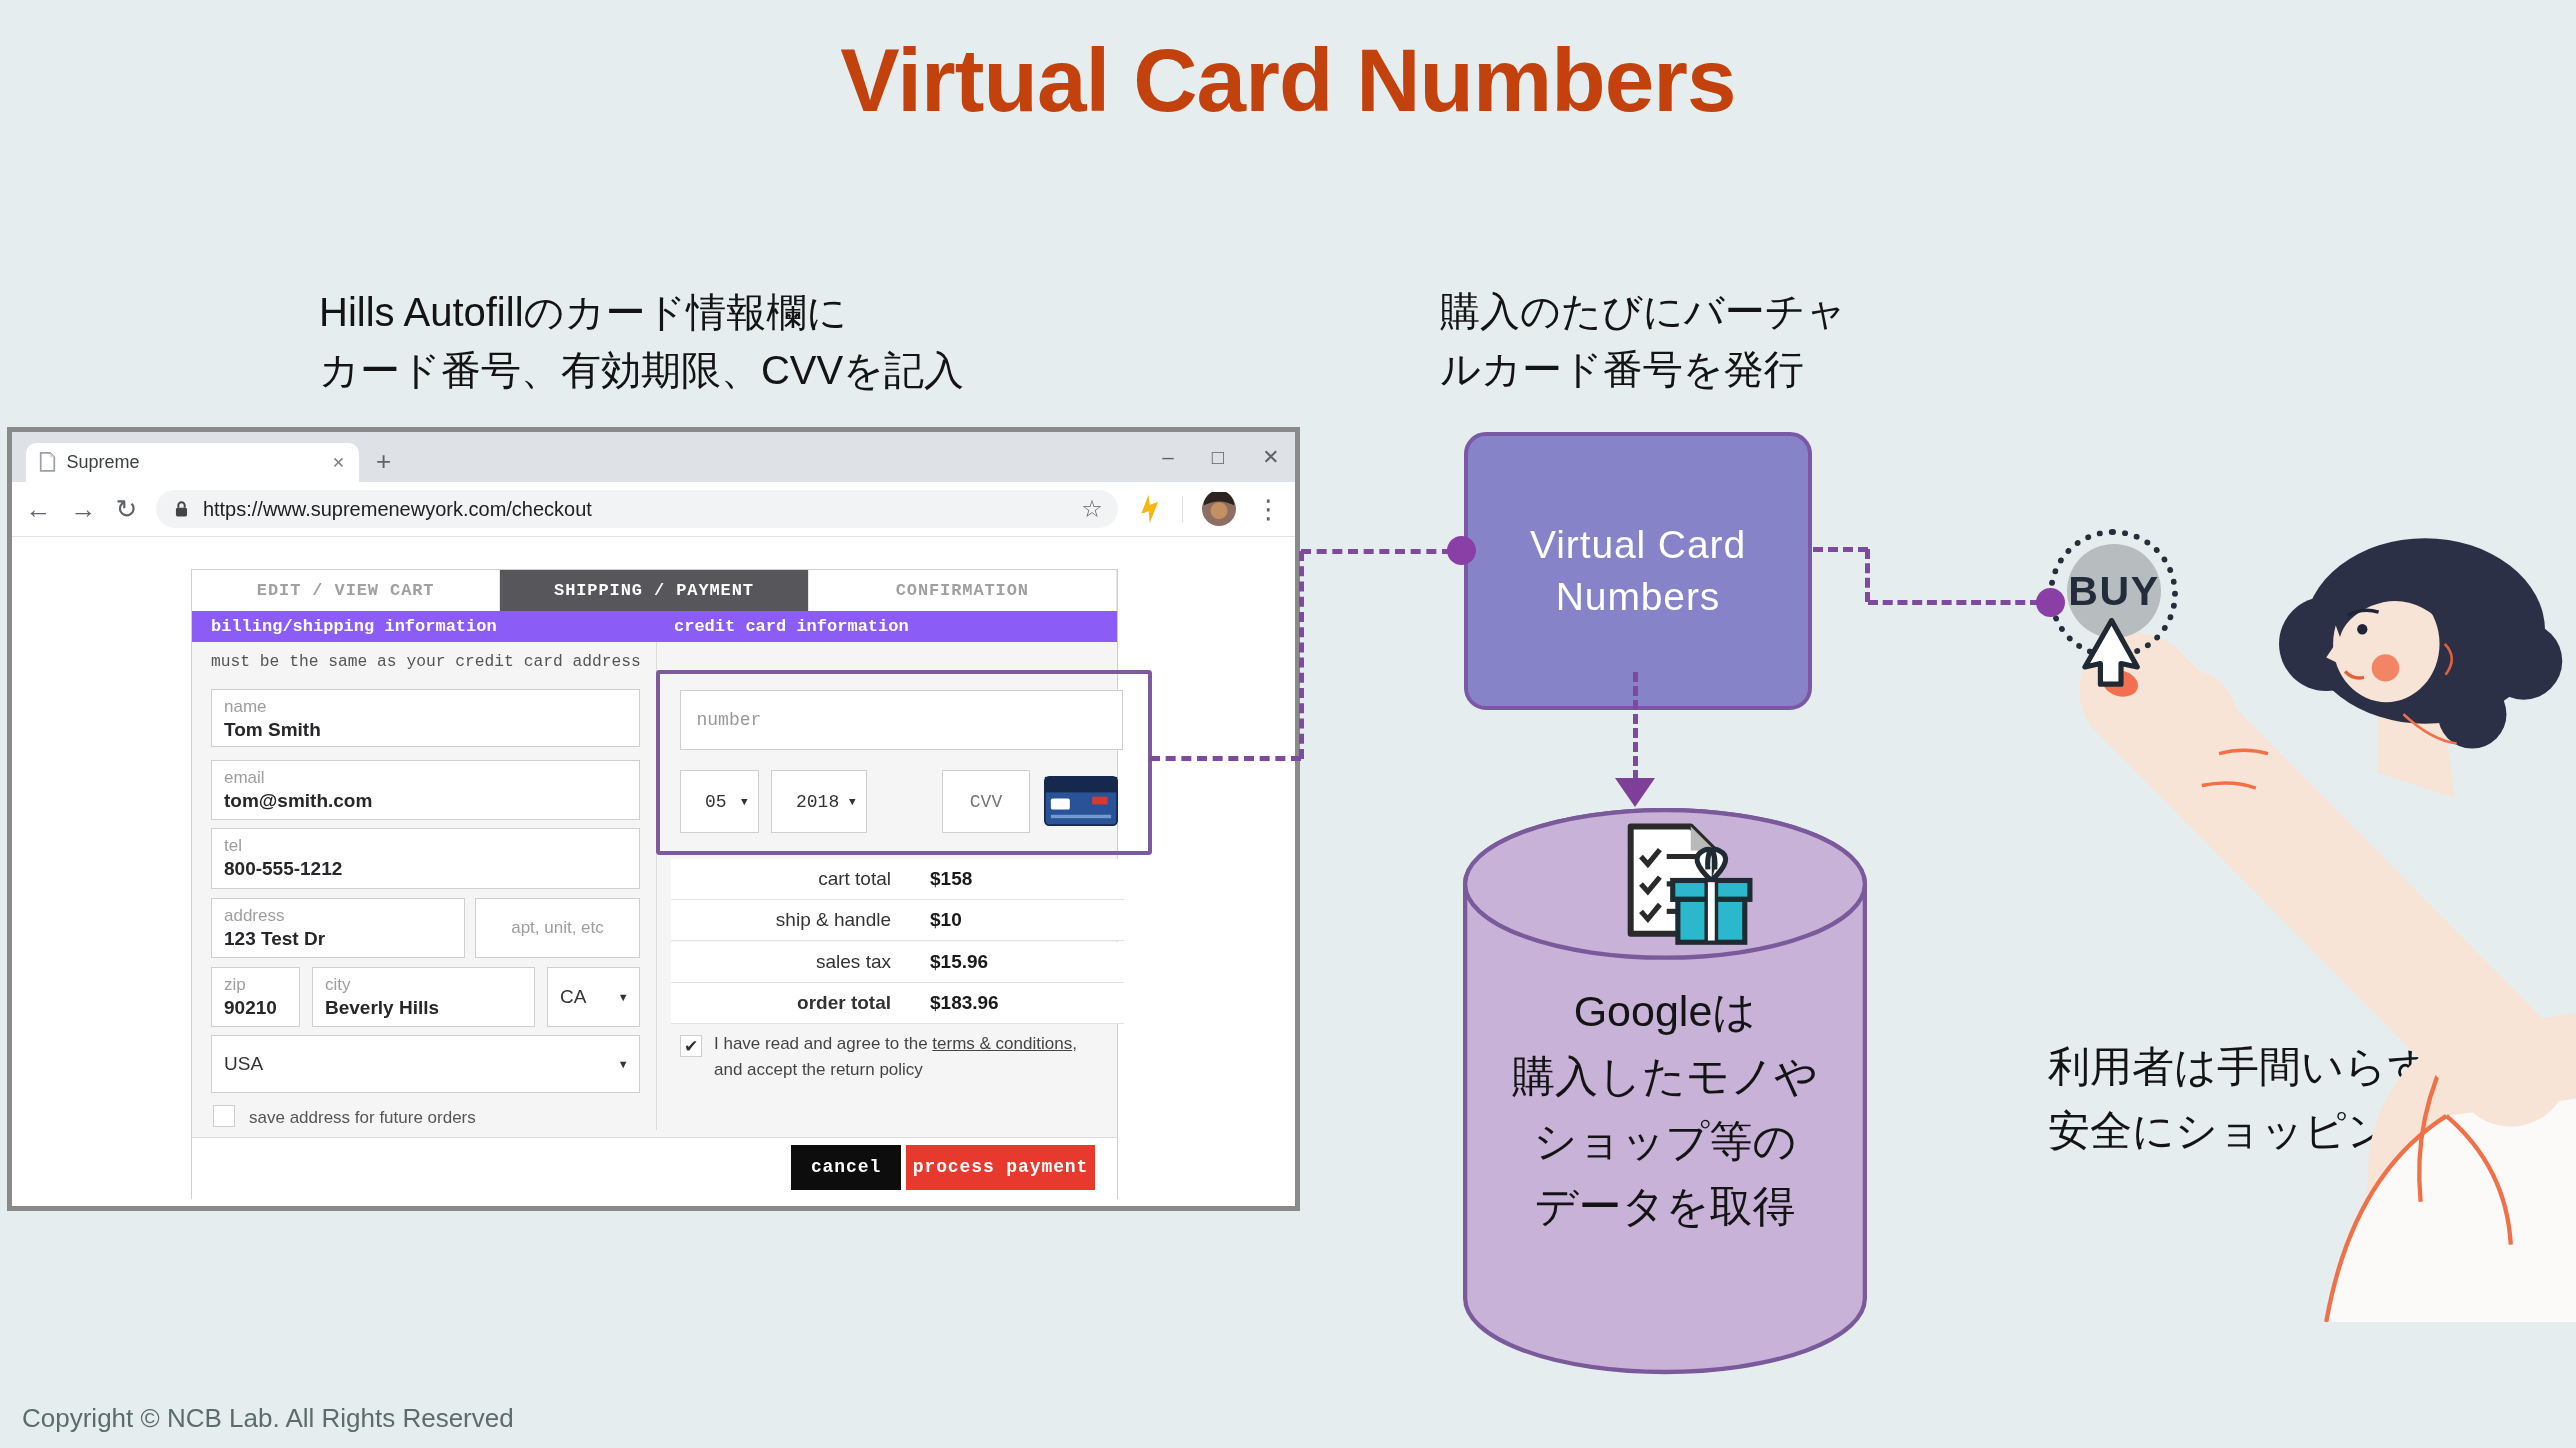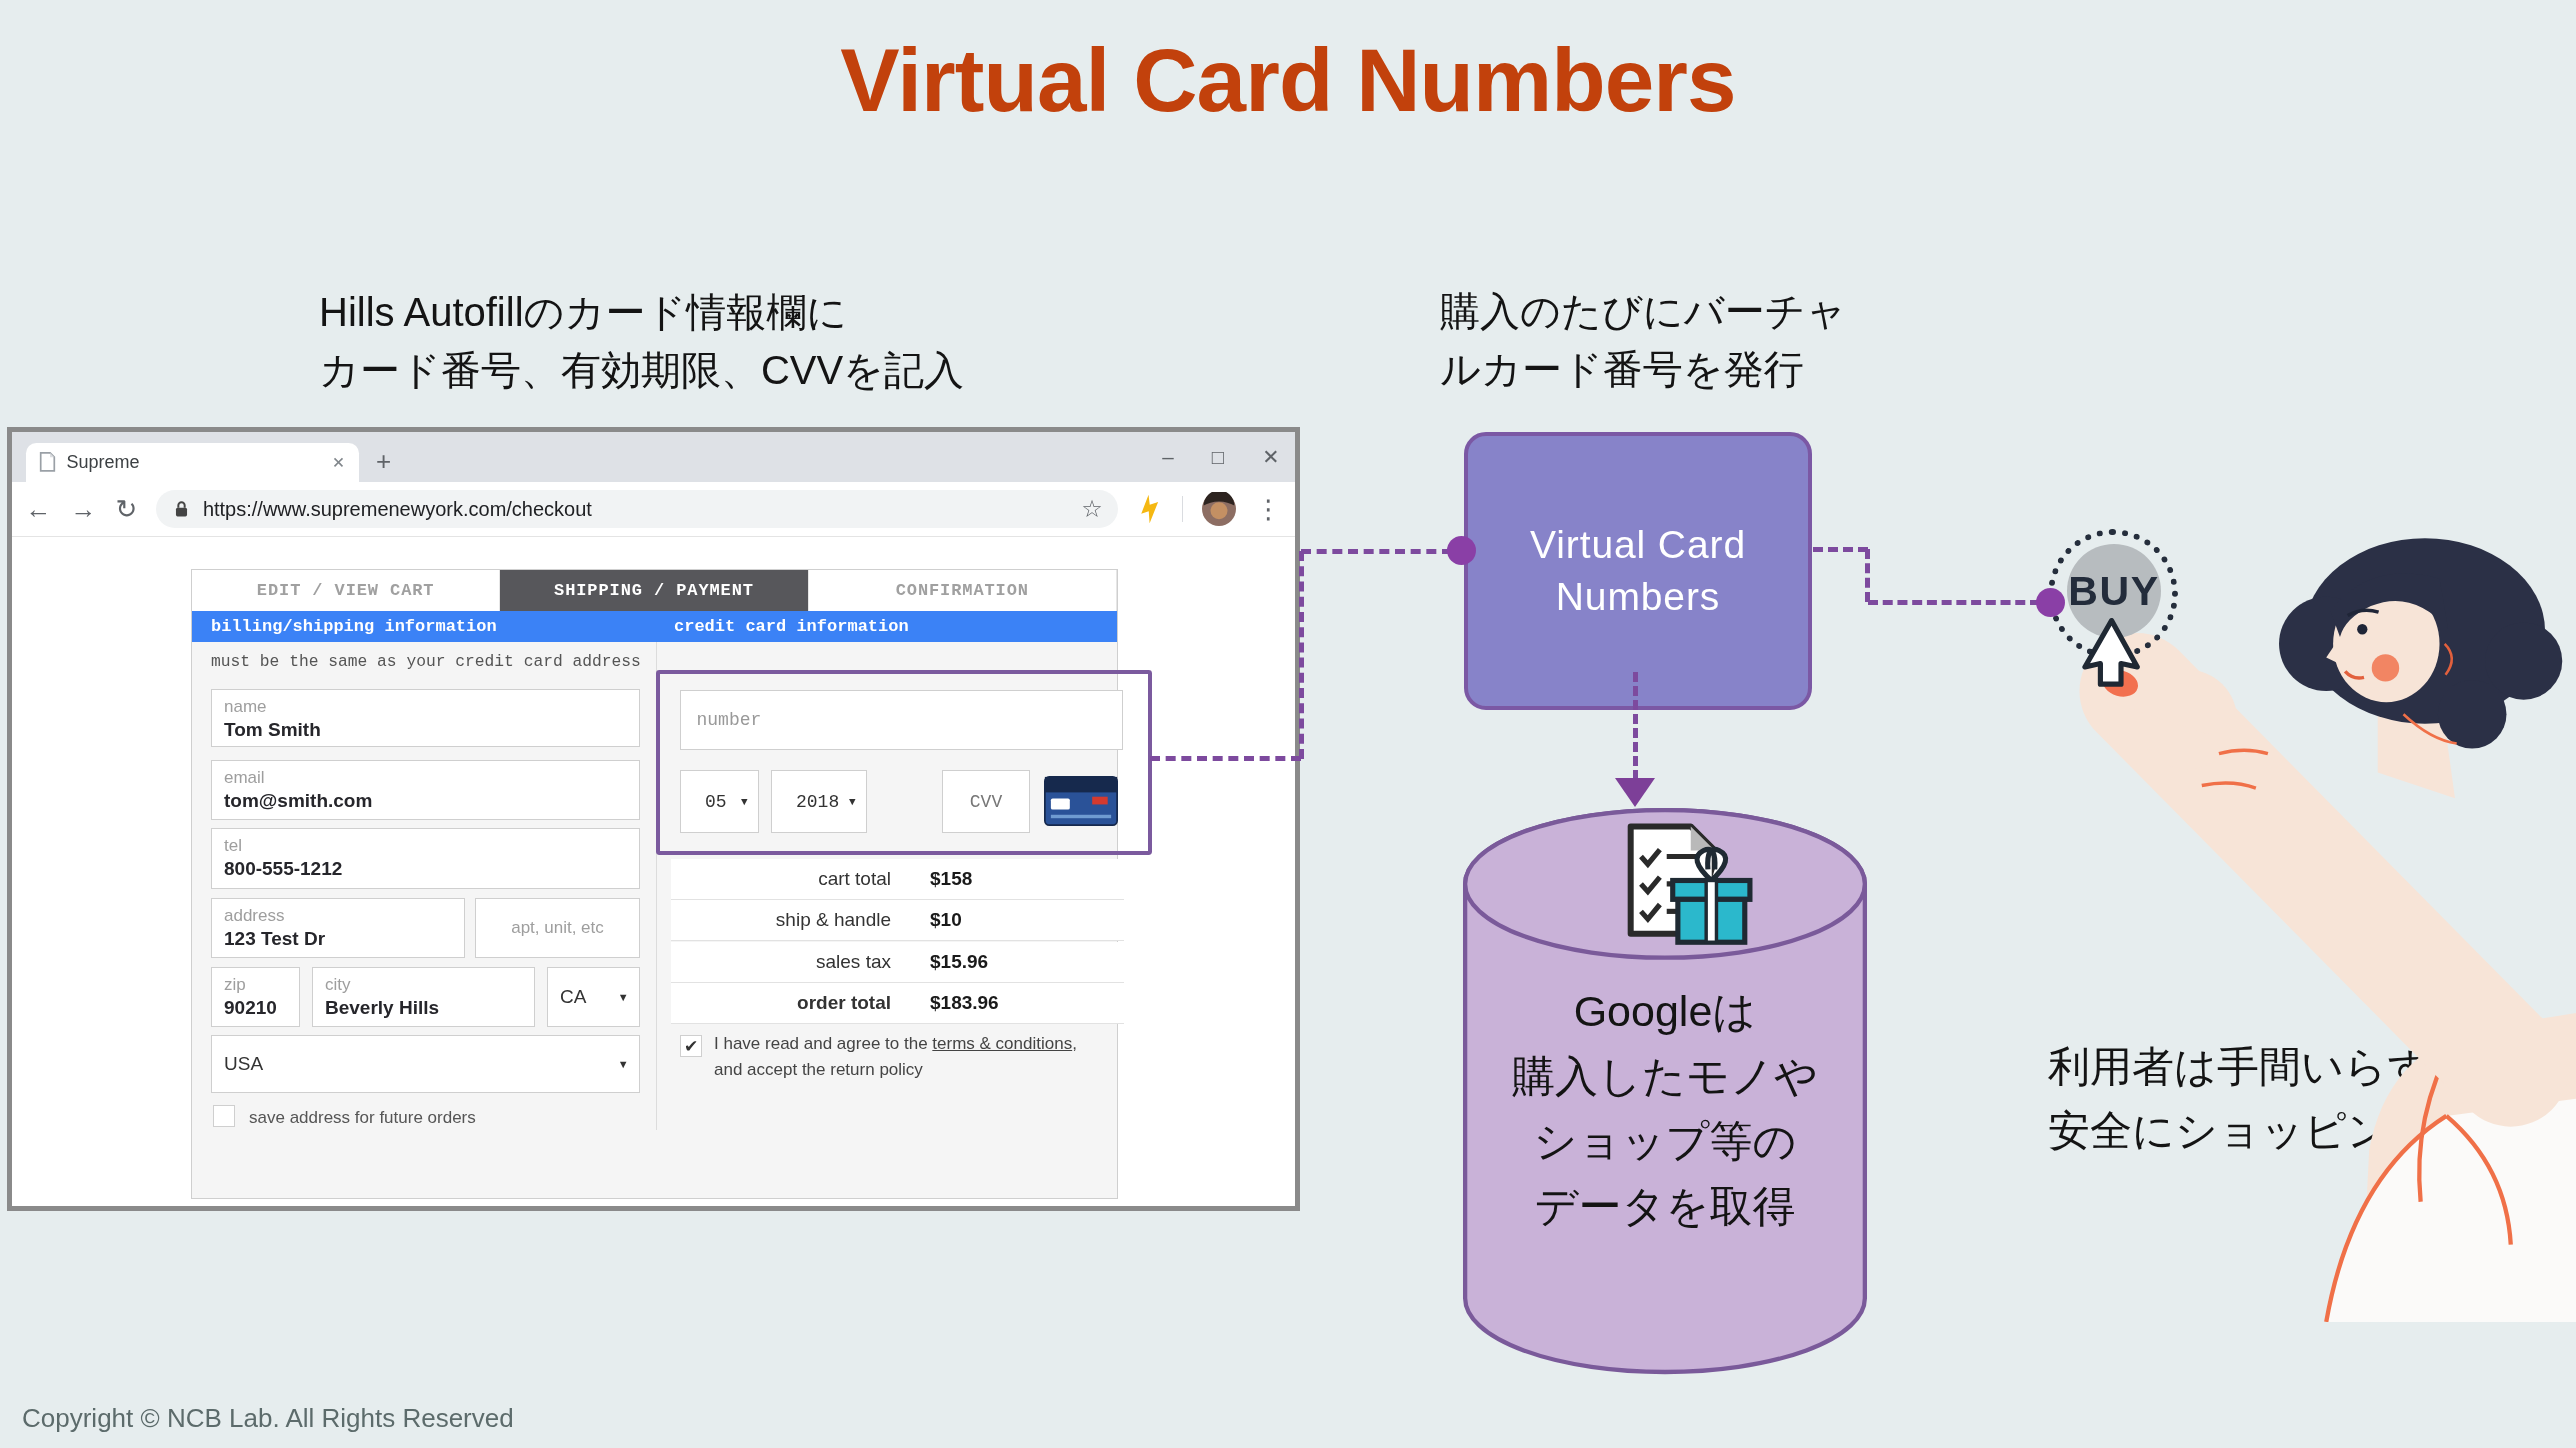--- a/index.html
+++ b/index.html
@@ -31,21 +31,21 @@
   .star{font-size:24px;color:#5f6368;}
   .sep{width:0.9px;height:26px;background:#dadce0;}
   .menu-dots{font-size:26px;color:#5f6368;}
   .bcontent{flex:1;background:#fff;}
 
   
   .ccard{left:191px;top:569px;width:927px;height:630px;background:#f5f5f5;border:0.9px solid #cfcfcf;font-family:"Liberation Mono",monospace;}
   .ctabs{position:absolute;left:0;top:0;width:100%;height:41px;display:flex;}
   .ctab{flex:1;display:flex;align-items:center;justify-content:center;font-size:17px;font-weight:bold;letter-spacing:0.9px;color:#a0a0a0;background:#fff;border-right:0.9px solid #e6e6e6;}
   .ctab.active{background:#57575b;color:#fff;}
-  .chead{position:absolute;left:0;top:41px;width:100%;height:31px;background:#3b82f6;color:#fff;font-size:17px;font-weight:bold;display:flex;align-items:center;}
+  .chead{position:absolute;left:0;top:41px;width:100%;height:31px;background:#8b5cf6;color:#fff;font-size:17px;font-weight:bold;display:flex;align-items:center;}
   .chead .l{padding-left:19px;}
   .chead .r{position:absolute;left:482px;}
   .cnote{position:absolute;left:19px;top:82px;font-size:16.3px;color:#555;}
   .vdivider{position:absolute;left:464px;top:72px;height:488px;border-left:0.9px solid #dcdcdc;}
   .field{position:absolute;background:#fff;border:0.9px solid #cfcfcf;padding:6.9px 12px;font-family:"Liberation Sans",sans-serif;}
   .flabel{display:block;font-size:17px;color:#9e9e9e;}
   .fval{display:block;font-size:19px;font-weight:bold;color:#26262b;margin-top:1.7px;}
   .fplace{color:#9e9e9e;font-size:17px;}
   .selcaret{position:absolute;right:10.3px;top:50%;transform:translateY(-50%);font-size:11px;color:#333;}
   .chkbox{position:absolute;width:22px;height:22px;background:#fff;border:0.9px solid #cfcfcf;text-align:center;line-height:22px;font-size:17px;color:#333;font-family:"Liberation Sans",sans-serif;}
@@ -227,20 +227,24 @@
       <span class="totlabel">order total</span>
       <span class="totval">$183.96</span>
     </div>
 
     <div class="chkbox" style="left:488px;top:465px;"><span>✔</span></div>
     <div class="terms">
       <span>I have read and agree to the </span><a href="#" style="text-decoration:underline;">terms &amp; conditions</a><span>,</span><br>
       <span>and accept the return policy</span>
     </div>
 
+    <div class="cfooter">
+      <div class="btn btn-cancel">cancel</div>
+      <div class="btn btn-pay">process payment</div>
+    </div>
   </div>
 
   <svg class="abs" style="left:2043px;top:515px;z-index:3;" width="533" height="807" viewBox="0 0 621 940">
     <path d="M370,940 L380,740 Q400,630 500,600 L621,580 L621,940 Z" fill="#f7e4d7"></path>
     <path d="M330,940 Q360,770 470,700 L621,680 L621,940 Z" fill="#fbfaf9"></path>
     <path d="M330,940 Q360,770 470,700" stroke="#f07048" stroke-width="5" fill="none"></path>
     <path d="M470,700 Q540,760 545,850" stroke="#f07048" stroke-width="5" fill="none"></path>
     <path d="M480,610 Q430,700 440,800" stroke="#f07048" stroke-width="5" fill="none"></path>
     <path d="M390,200 L390,300 L480,330 L462,200 Z" fill="#f7e4d7"></path>
     <ellipse cx="445" cy="135" rx="140" ry="108" fill="#2b3046"></ellipse>

